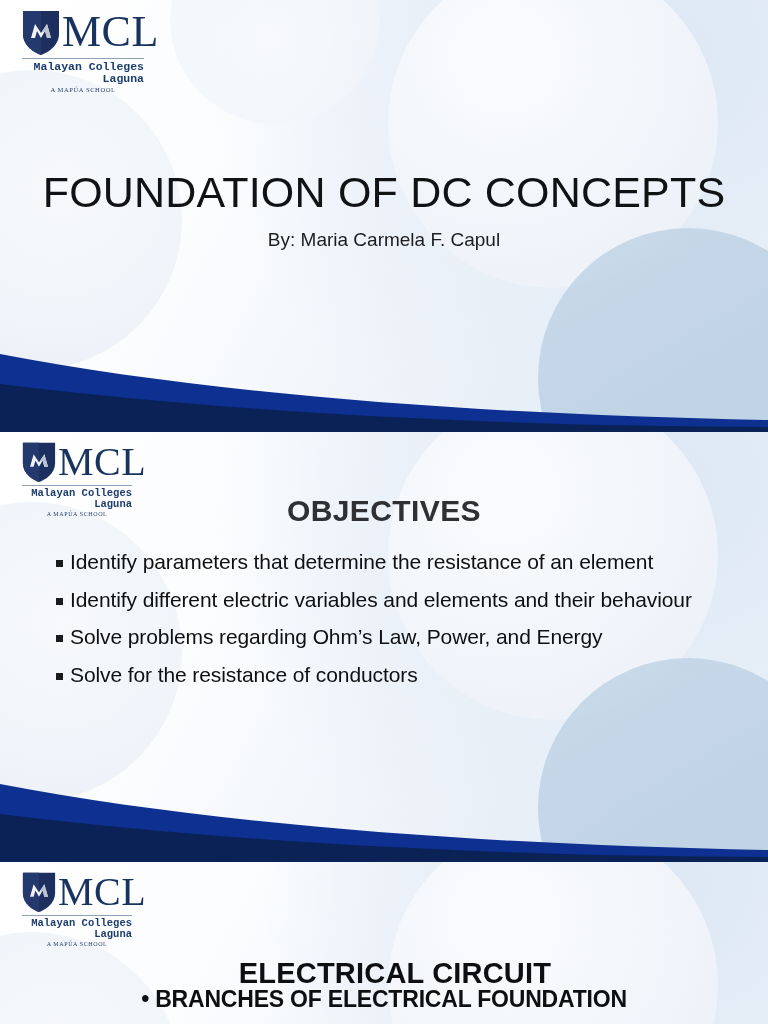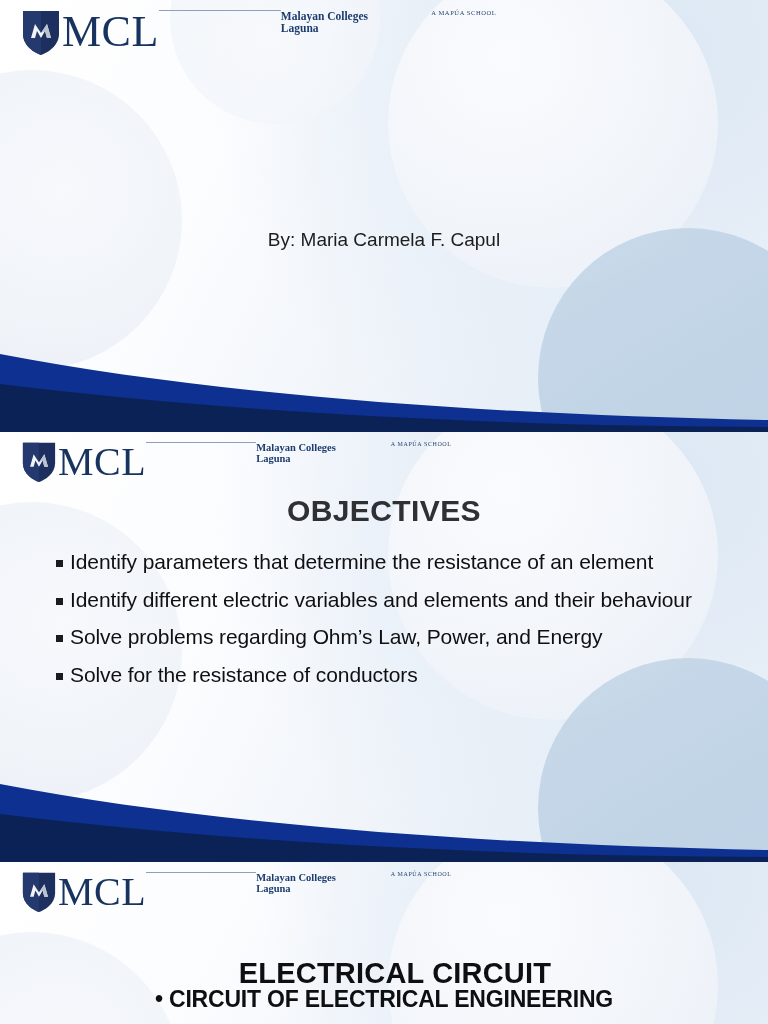--- a/index.html
+++ b/index.html
@@ -45,34 +45,34 @@
     width:210px; height:210px; left:170px; top:-86px;
     background:radial-gradient(circle at 50% 60%, #f7f9fc 0%, #eef3f9 100%);
     opacity:.8;
   }
 
   
   .footer-waves { position:absolute; left:0; right:0; bottom:0; height:104px; }
   .footer-waves svg { display:block; width:100%; height:100%; }
 
   
-  .logo { position:absolute; display:flex; align-items:flex-start; }
+  .logo { position:absolute; display:flex; flex-direction:column; align-items:flex-start; }
   .logo-row { display:flex; align-items:center; }
   .shield { display:block; }
   .logo-mcl {
     font-family:"Liberation Serif", serif;
     color:#18335f;
     letter-spacing:.5px;
     line-height:1;
   }
   .logo-rule { border-top:1px solid #8fa0ba; margin-top:2px; }
   .logo-sub {
-    font-family:Liberation Serif, serif;
+    font-family:Liberation Mono, monospace;
     color:#1d3c6e; font-weight:bold;
-    text-align:left; line-height:1.05;
+    text-align:right; line-height:1.05;
   }
   .logo-sub2 {
     font-family:"Liberation Serif", serif;
     color:#2a4570; letter-spacing:.6px; text-align:center; line-height:1.1;
   }
 
   
   .logo-s1 { left:22px; top:8px; }
   .logo-s1 .shield { width:38px; height:48px; }
   .logo-s1 .logo-mcl { font-size:44px; margin-left:2px; }
@@ -164,20 +164,21 @@
           <path d="M9 30 L13 16 L19 25 L25 16 L29 30 L25 30 L23 23 L19 30 L15 23 L13 30 Z" fill="#f2f4f8"></path>
           <path d="M19 25 L25 16 L29 30 L25 30 L23 23 Z" fill="#b9c2cf"></path>
         </svg>
         <span class="logo-mcl">MCL</span>
       </div>
       <div class="logo-rule"></div>
       <span class="logo-sub">Malayan Colleges Laguna</span>
       <span class="logo-sub2">A MAPÚA SCHOOL</span>
     </div>
 
+    <h1 class="s1-title">FOUNDATION OF DC CONCEPTS</h1>
     <p class="s1-sub">By: Maria Carmela F. Capul</p>
 
     <div class="footer-waves">
       <svg viewBox="0 0 768 104" preserveAspectRatio="none">
         <path d="M0,26 C210,66 470,86 768,92 L768,104 L0,104 Z" fill="#0d3091"></path>
         <path d="M0,56 C230,84 480,98 768,99 L768,104 L0,104 Z" fill="#0a2255"></path>
       </svg>
     </div>
   </section>
 
@@ -247,17 +248,17 @@
           <path d="M19 25 L25 16 L29 30 L25 30 L23 23 Z" fill="#b9c2cf"></path>
         </svg>
         <span class="logo-mcl">MCL</span>
       </div>
       <div class="logo-rule"></div>
       <span class="logo-sub">Malayan Colleges Laguna</span>
       <span class="logo-sub2">A MAPÚA SCHOOL</span>
     </div>
 
     <h2 class="s3-title">ELECTRICAL CIRCUIT</h2>
-    <p class="s3-sub">• CIRCUIT OF ELECTRICAL ENGINEERING</p>
+    <p class="s3-sub">• BRANCHES OF ELECTRICAL FOUNDATION</p>
     <p class="s3-clip"></p>
   </section>
 
 </div>
 
 </body></html>

